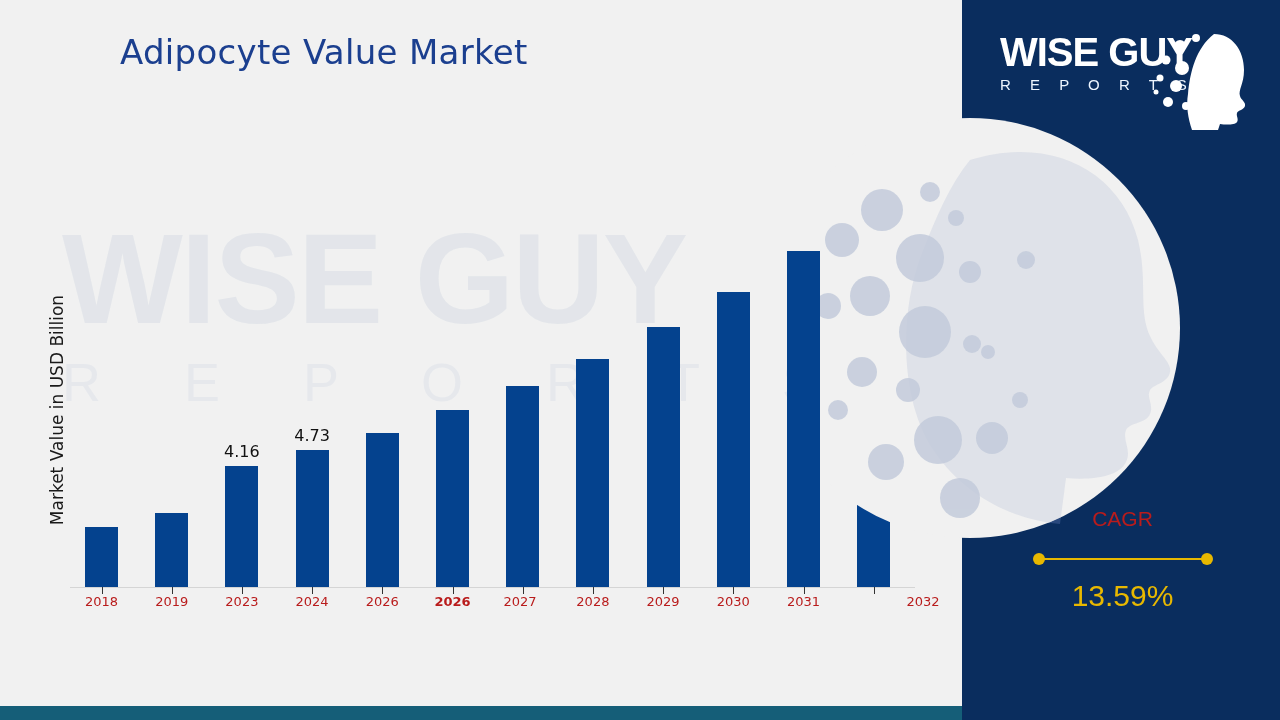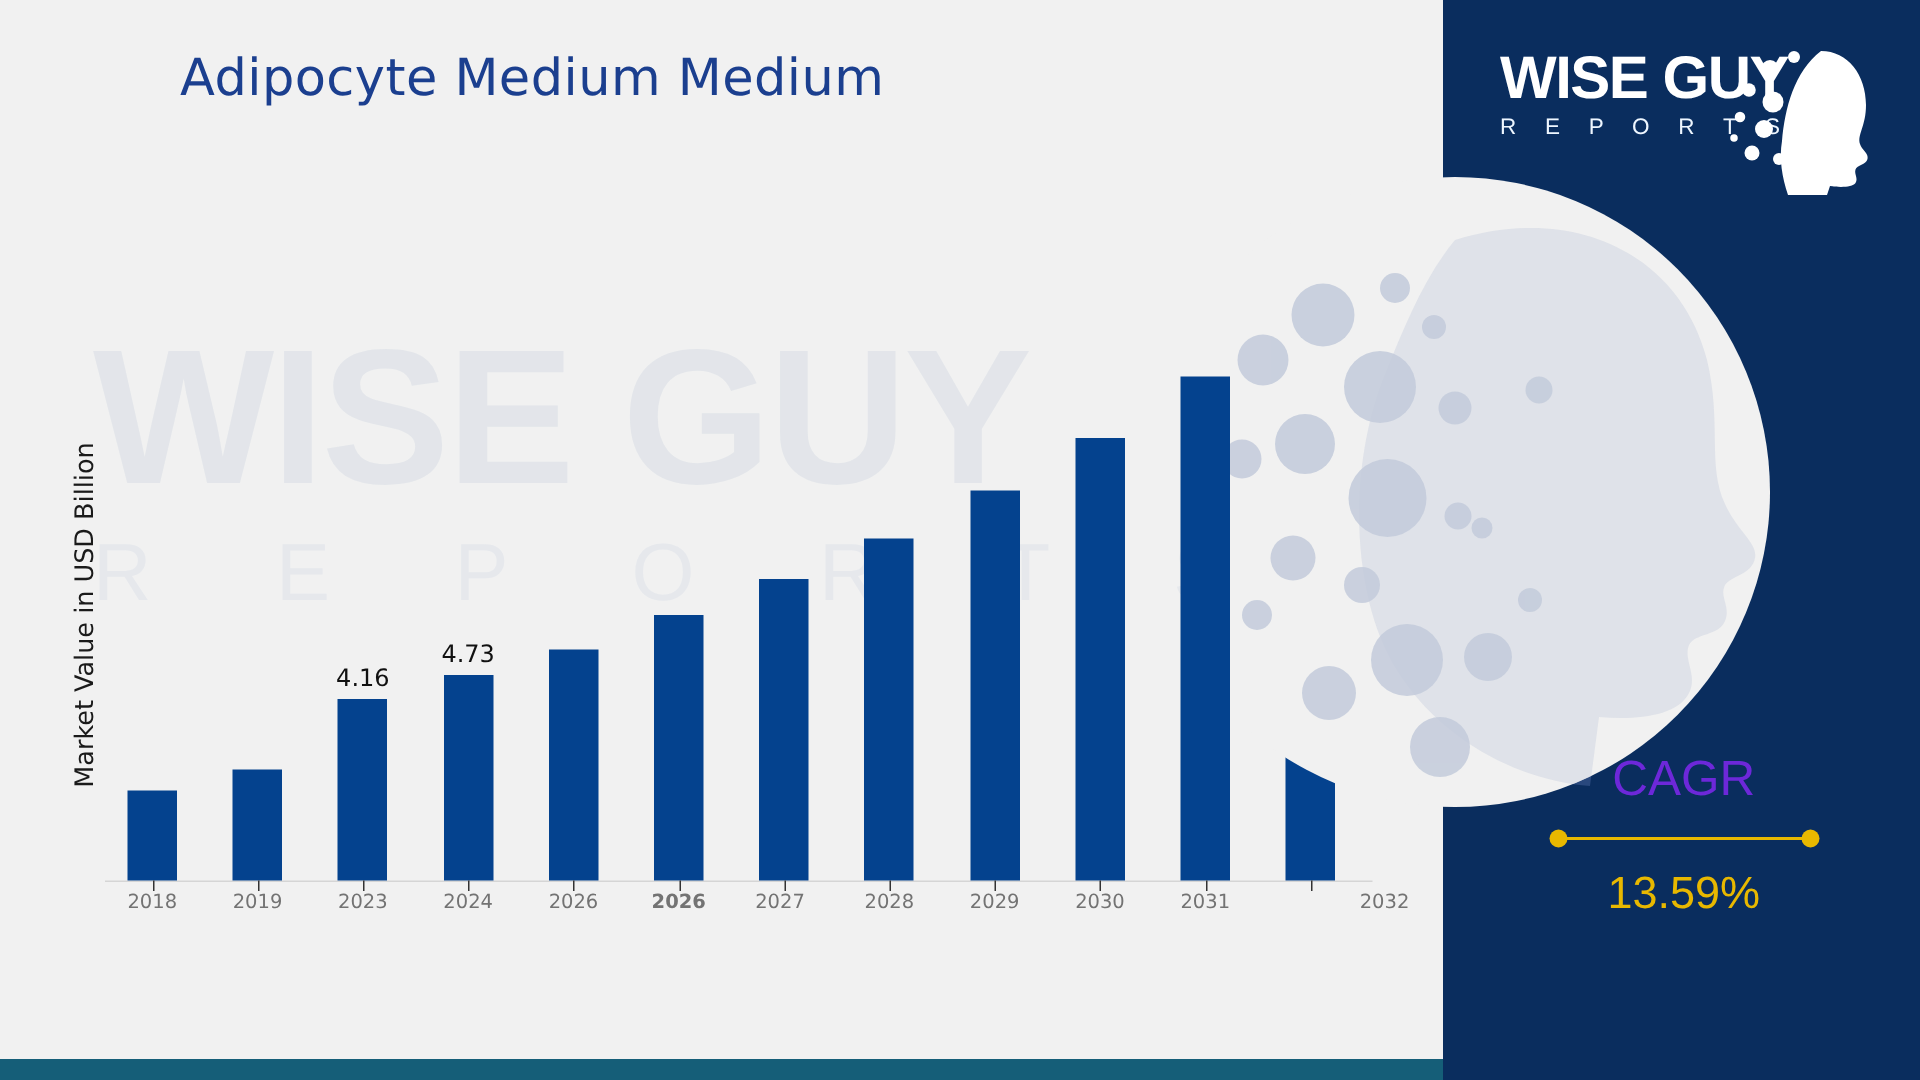--- a/index.html
+++ b/index.html
@@ -21,21 +21,21 @@
   .white-circle{position:absolute;left:-300px;top:108px;width:420px;height:420px;border-radius:50%;background:#f1f1f1;z-index:5;}
 
   
   .logo{position:absolute;left:1000px;top:32px;width:240px;height:86px;z-index:7;}
   .logo-word{font-family:"Liberation Sans",sans-serif;font-size:40px;font-weight:700;color:#ffffff;letter-spacing:-1px;line-height:40px;white-space:nowrap;}
   .logo-sub{font-family:"Liberation Sans",sans-serif;font-size:15px;font-weight:400;color:#eef6ff;letter-spacing:7.5px;line-height:22px;margin-top:2px;white-space:nowrap;}
   .logo-head{position:absolute;right:-8px;top:-6px;width:96px;height:104px;}
 
   
   .cagr{position:absolute;left:970px;top:500px;width:305px;text-align:center;z-index:8;}
-  .cagr-title{font-family:"Liberation Sans",sans-serif;font-size:33px;color:#6d28d9;line-height:37px;}
+  .cagr-title{font-family:"Liberation Sans",sans-serif;font-size:21px;color:#b91c1c;line-height:37px;}
   .cagr-rule{position:relative;width:180px;height:12px;margin:16px auto 12px auto;}
   .cagr-rule .line{position:absolute;left:6px;right:6px;top:5px;height:2px;background:#E8B800;}
   .cagr-rule .dot{position:absolute;top:0;width:12px;height:12px;border-radius:50%;background:#E8B800;}
   .cagr-rule .dot.l{left:0;}
   .cagr-rule .dot.r{right:0;}
   .cagr-value{font-family:"Liberation Sans",sans-serif;font-size:30px;color:#E8B800;line-height:38px;}
 
   
   .title{position:absolute;left:120px;top:32px;font-family:"DejaVu Sans","Liberation Sans",sans-serif;
          font-size:34px;color:#1B3F8F;letter-spacing:.3px;z-index:3;}
@@ -45,28 +45,28 @@
   .wm-line2{font-family:"Liberation Sans",sans-serif;font-size:54px;font-weight:400;color:#dfe3ea;opacity:.6;letter-spacing:34px;line-height:70px;white-space:nowrap;margin-top:4px;}
 
   .ylabel{position:absolute;left:-108px;top:400px;width:330px;transform:rotate(-90deg);
           font-family:"DejaVu Sans","Liberation Sans",sans-serif;font-size:17px;color:#1a1a1a;text-align:center;z-index:3;}
 
   .plot{position:absolute;left:0;top:0;width:962px;height:720px;z-index:3;}
   .axis-line{position:absolute;left:70px;top:587px;width:845px;height:1px;background:#d5d5d5;}
   .bar{position:absolute;background:#04428E;}
   .bar-label{position:absolute;font-family:"DejaVu Sans","Liberation Sans",sans-serif;font-size:16px;color:#111;text-align:center;}
   .tick{position:absolute;width:1px;height:7px;background:#333;top:587px;}
-  .xtick-label{position:absolute;top:594px;font-family:"DejaVu Sans","Liberation Sans",sans-serif;font-size:13px;color:#737373;text-align:center;width:60px;}
+  .xtick-label{position:absolute;top:594px;font-family:"DejaVu Sans","Liberation Sans",sans-serif;font-size:13px;color:#b91c1c;text-align:center;width:60px;}
 </style>
 </head>
 <body>
 
 <div id="stage">
 
-  <div class="title">Adipocyte Medium Medium</div>
+  <div class="title">Adipocyte Value Market</div>
 
   <div class="watermark">
     <div class="wm-line1">WISE GUY</div>
     <div class="wm-line2">R E P O R T S</div>
   </div>
 
   <div class="ylabel">Market Value in USD Billion</div>
 
   <div class="plot" id="plot">
     <div class="axis-line"></div>

